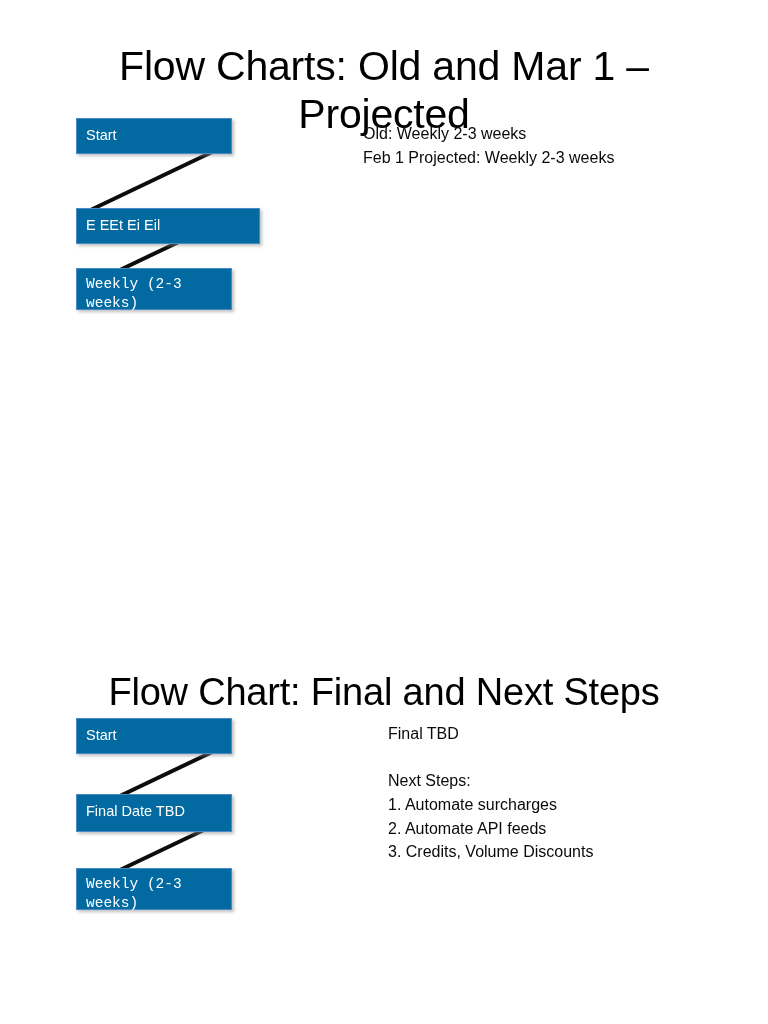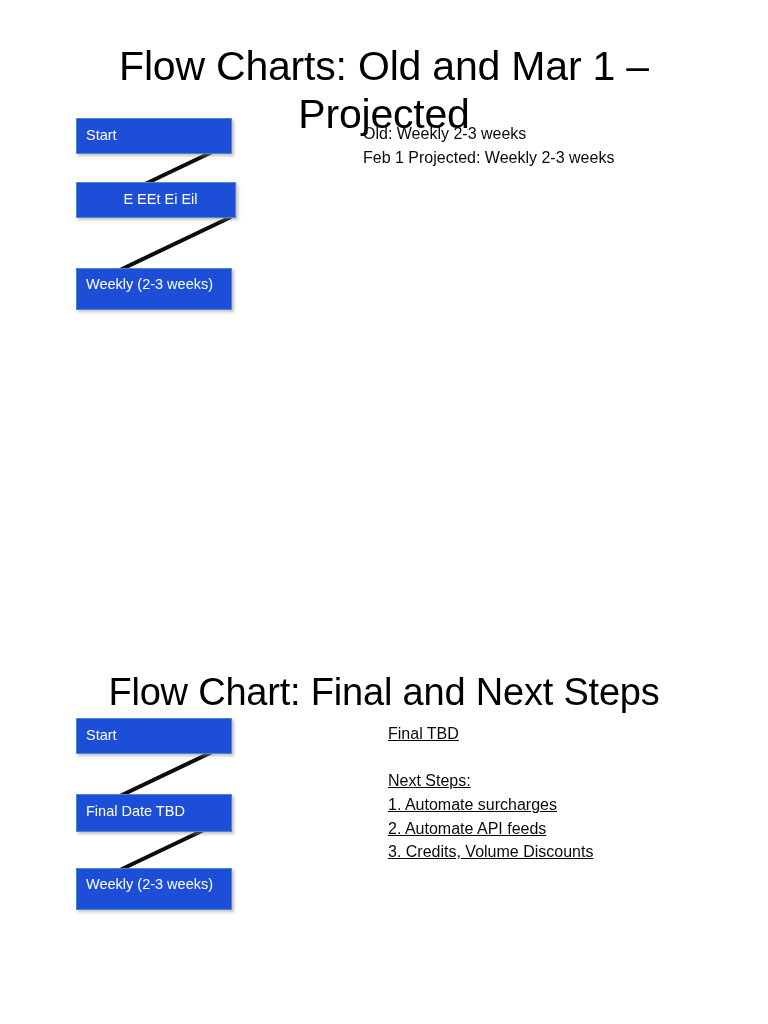--- a/index.html
+++ b/index.html
@@ -50,21 +50,21 @@
 
   
   .notes {
     position: absolute;
     font-size: 16px;
     line-height: 1.48;
     color: #0a0a0a;
     white-space: pre-line;
   }
   #notes-1 { left: 363px; top: 122px; width: 360px; }
-  #notes-2 { left: 388px; top: 186px; width: 340px; text-decoration: underline; }
+  #notes-2 { left: 388px; top: 186px; width: 340px; }
 
   
   .flow {
     position: absolute;
     left: 0;
     top: 0;
     width: 320px;
     height: 512px;
   }
   .flow-svg {
@@ -72,36 +72,36 @@
     left: 0;
     top: 0;
     width: 320px;
     height: 512px;
     overflow: visible;
     pointer-events: none;
   }
   .node {
     position: absolute;
     box-sizing: border-box;
-    background: #1d4ed8;
+    background: #0369a1;
     border: 1px solid #year;
     border: 1px solid #4a8ac4;
     box-shadow: 2px 2px 3px rgba(140,140,140,0.55);
     color: #ffffff;
     font-size: 14.5px;
     line-height: 1.30;
     padding: 7px 0 0 9px;
     white-space: pre-line;
     z-index: 1;
   }
-  .node.tall { padding-top: 6px; }
+  .node.tall { padding-top: 6px; font-family: Liberation Mono, monospace; }
 
   
   #s1-node-0 { left: 76px; top: 118px; width: 156px; height: 36px; }
-  #s1-node-1 { left: 76px; top: 182px; width: 160px; height: 36px; text-align: center; }
+  #s1-node-1 { left: 76px; top: 208px; width: 184px; height: 36px; }
   #s1-node-2 { left: 76px; top: 268px; width: 156px; height: 42px; }
 
   
   #s2-node-0 { left: 76px; top: 182px; width: 156px; height: 36px; }
   #s2-node-1 { left: 76px; top: 258px; width: 156px; height: 38px; }
   #s2-node-2 { left: 76px; top: 332px; width: 156px; height: 42px; }
 
   .connector { stroke: #0d0d0d; stroke-width: 4; fill: none; }
 </style>
 </head>

